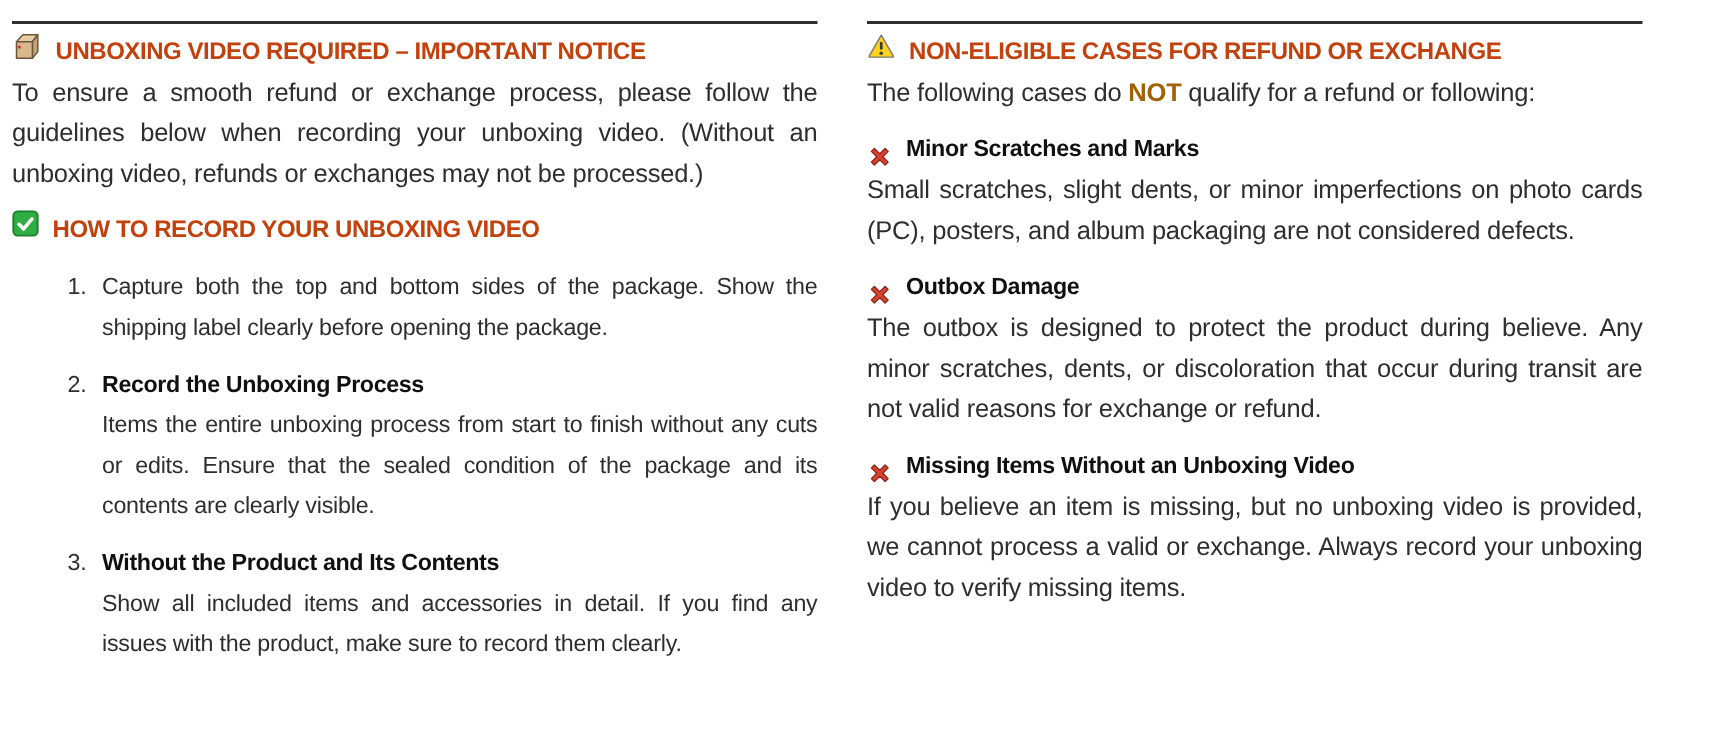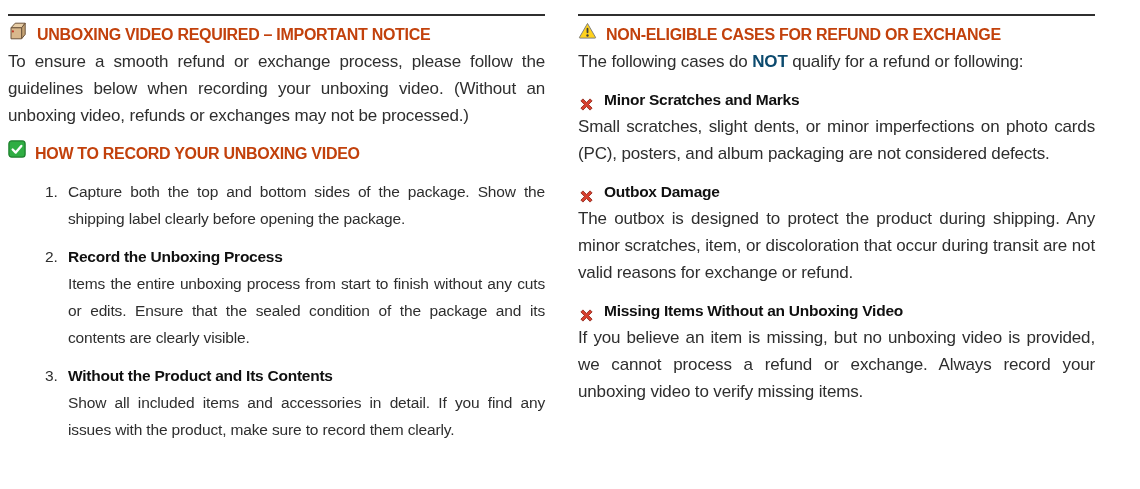--- a/index.html
+++ b/index.html
@@ -39,21 +39,21 @@
     white-space: nowrap;
   }
   .heading.mt { margin-top: 11px; }
   .body-text {
     margin: 0;
     font-size: 17px;
     letter-spacing: -0.15px;
     line-height: 27px;
     text-align: justify;
   }
-  .emph { font-weight: bold; color: #0c4a6e; }
+  .emph { font-weight: bold; color: #a16207; }
   
   .step {
     display: flex;
     margin-top: 11px;
     margin-left: 37px;
     font-size: 15.5px;
     line-height: 27px;
   }
   .step-num {
     width: 23px;
@@ -176,29 +176,29 @@
 
     <div class="case">
       <div class="case-title-row">
         <span class="icon icon-17">
           <svg viewBox="0 0 20 20" width="17" height="17">
             <path d="M3.4 5.8 L5.8 3.4 L10 7.6 L14.2 3.4 L16.6 5.8 L12.4 10 L16.6 14.2 L14.2 16.6 L10 12.4 L5.8 16.6 L3.4 14.2 L7.6 10 Z" fill="#d8402f" stroke="#8f2316" stroke-width="1" stroke-linejoin="round"></path>
           </svg>
         </span>
         <span>Outbox Damage</span>
       </div>
-      <p class="body-text">The outbox is designed to protect the product during shipping. Any minor scratches, item, or discoloration that occur during transit are not valid reasons for exchange or refund.</p>
+      <p class="body-text">The outbox is designed to protect the product during believe. Any minor scratches, dents, or discoloration that occur during transit are not valid reasons for exchange or refund.</p>
     </div>
 
     <div class="case">
       <div class="case-title-row">
         <span class="icon icon-17">
           <svg viewBox="0 0 20 20" width="17" height="17">
             <path d="M3.4 5.8 L5.8 3.4 L10 7.6 L14.2 3.4 L16.6 5.8 L12.4 10 L16.6 14.2 L14.2 16.6 L10 12.4 L5.8 16.6 L3.4 14.2 L7.6 10 Z" fill="#d8402f" stroke="#8f2316" stroke-width="1" stroke-linejoin="round"></path>
           </svg>
         </span>
         <span>Missing Items Without an Unboxing Video</span>
       </div>
-      <p class="body-text">If you believe an item is missing, but no unboxing video is provided, we cannot process a refund or exchange. Always record your unboxing video to verify missing items.</p>
+      <p class="body-text">If you believe an item is missing, but no unboxing video is provided, we cannot process a valid or exchange. Always record your unboxing video to verify missing items.</p>
     </div>
   </section>
 
 </div>
 
 </body></html>

